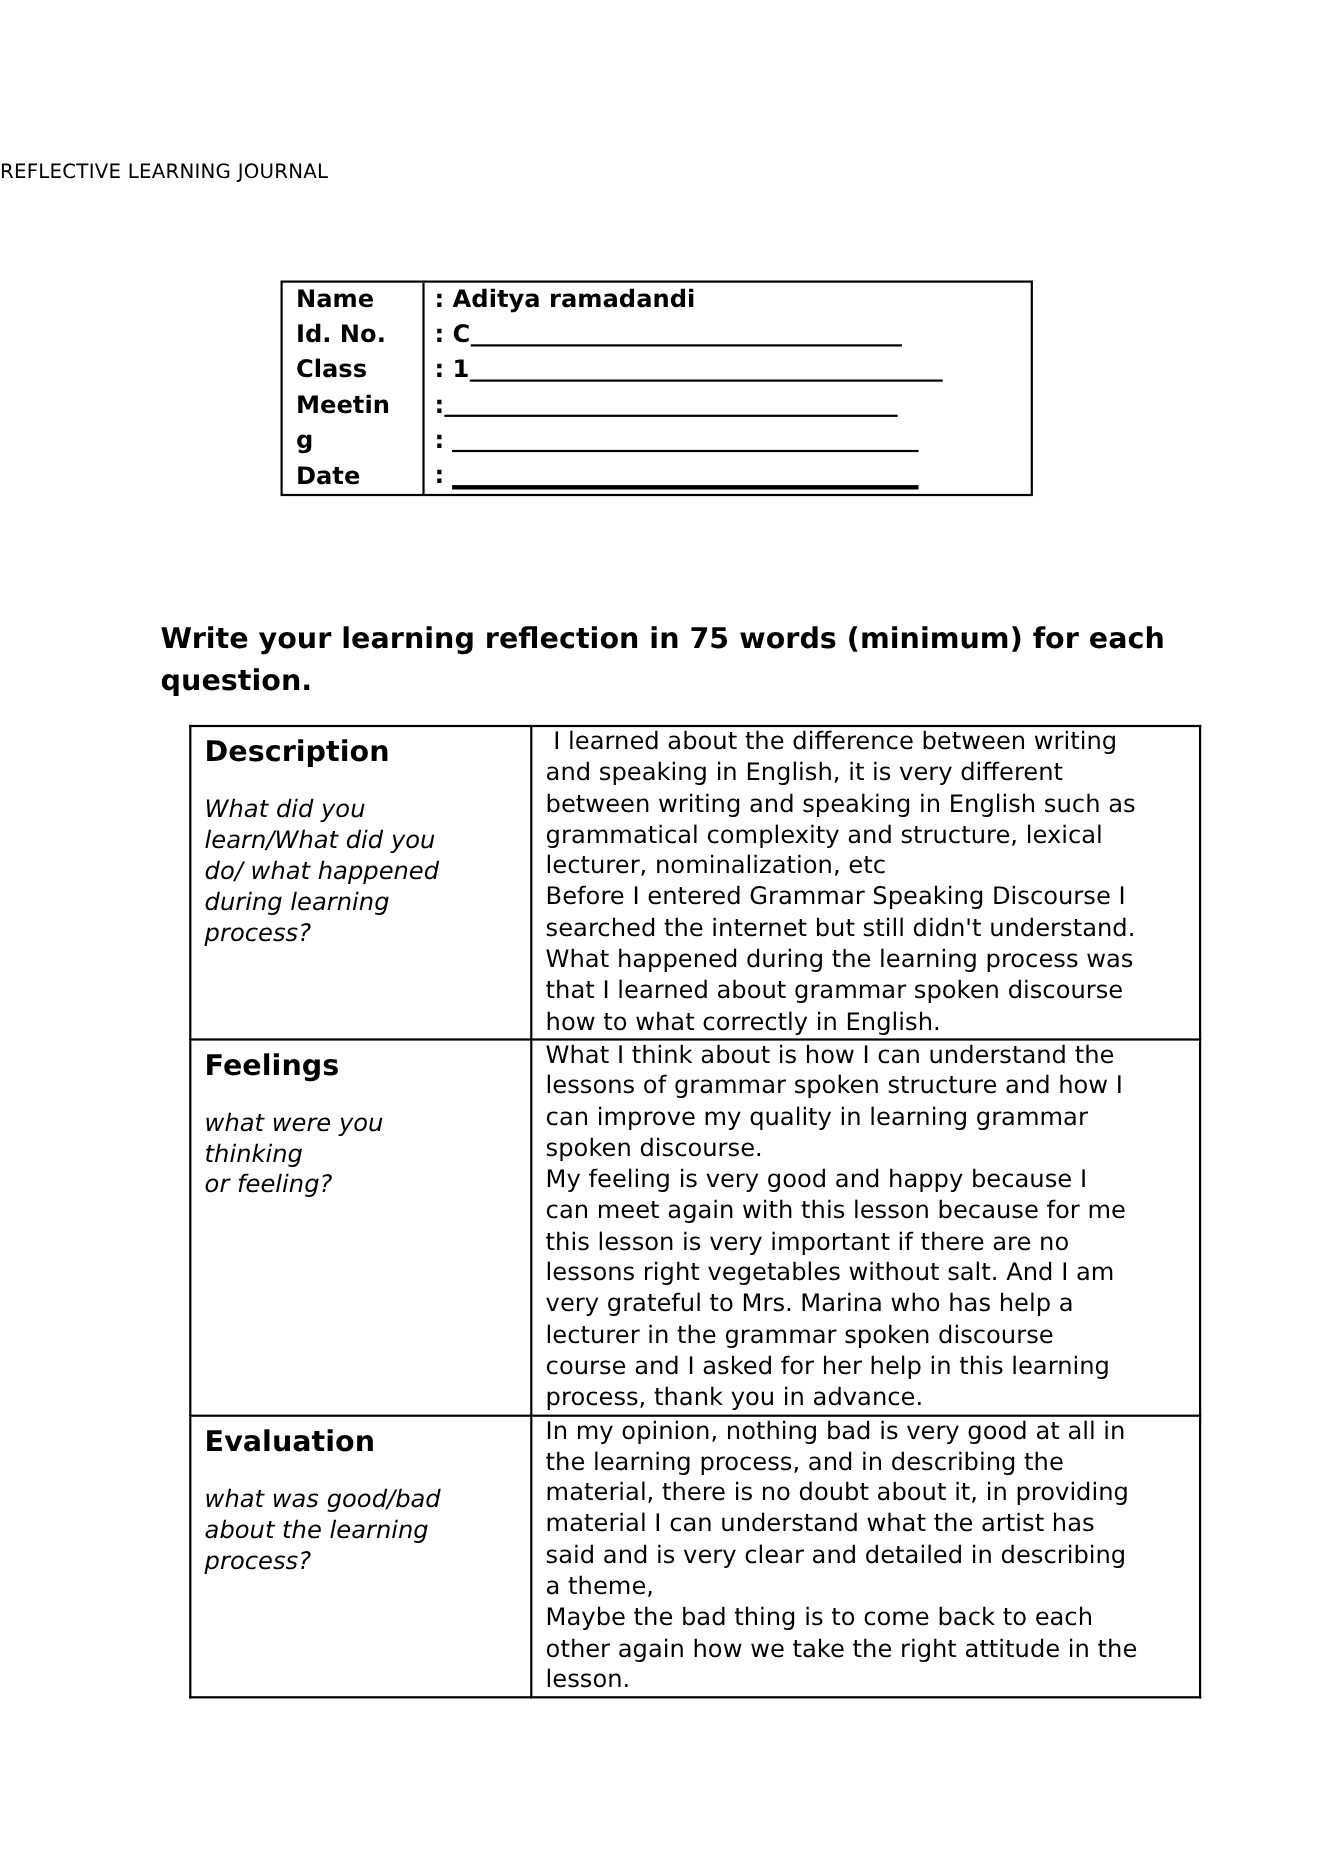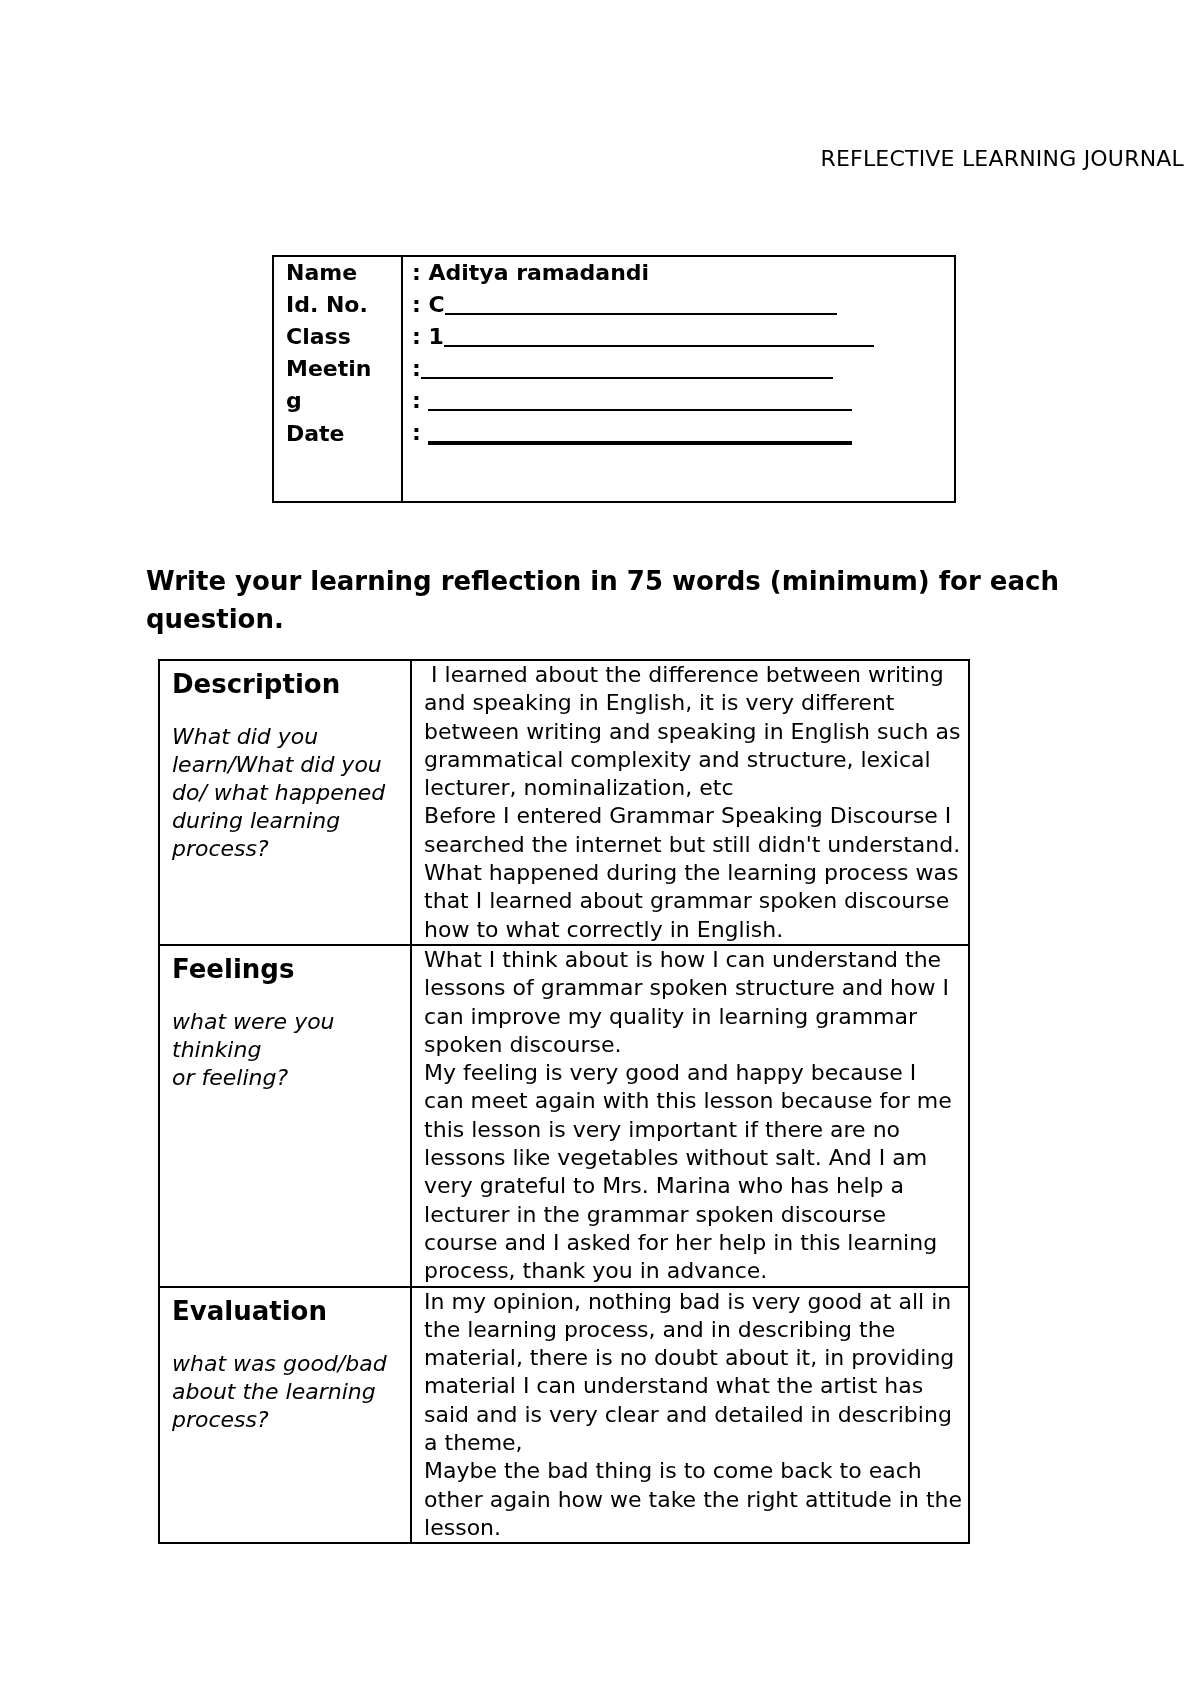--- a/index.html
+++ b/index.html
@@ -1,45 +1,45 @@
 <!DOCTYPE html>
 <html><head>
   <meta charset="utf-8">
   <style>
     html, body { margin: 0; padding: 0; background: #ffffff; }
     body {
       width: 1200px; height: 1698px; position: relative; overflow: hidden;
       font-family: "DejaVu Sans", sans-serif; color: #000;
     }
     .title {
-      position: absolute; top: 146px; left: 0; width: 1184px; text-align: right;
-      font-size: 22px; letter-spacing: 0.2px;
+      position: absolute; top: 146px; left: 0; width: 1184px; text-align: left;
+      font-size: 18px; letter-spacing: 0.2px;
     }
     .id-box {
-      position: absolute; left: 272px; top: 255px; width: 684px; height: 248px;
+      position: absolute; left: 255px; top: 255px; width: 684px; height: 196px;
       border: 2px solid #000; box-sizing: border-box; display: flex;
     }
     .id-labels {
       width: 129px; border-right: 2px solid #000; box-sizing: border-box;
       padding: 0 0 0 12px; font-weight: bold; font-size: 22px; line-height: 32px;
     }
     .id-values {
       flex: 1; padding: 0 0 0 9px; font-weight: bold; font-size: 22px; line-height: 32px;
     }
     .id-row { height: 32px; white-space: nowrap; display: flex; align-items: flex-start; }
     .id-row.tall { height: 33px; }
     .fill-line { display: inline-block; border-bottom: 2px solid #000; height: 24px; }
     .fill-line.thick { border-bottom-width: 4px; }
     sup { font-size: 13px; vertical-align: top; line-height: 18px; position: relative; top: -2px; }
     .instruction {
       position: absolute; left: 146px; top: 562px; width: 920px;
       font-weight: bold; font-size: 26px; line-height: 38px;
     }
     .reflect-table {
-      position: absolute; left: 158px; top: 659px; width: 812px;
+      position: absolute; left: 172px; top: 659px; width: 920px;
       border: 2px solid #000; box-sizing: border-box; border-collapse: collapse;
     }
     .reflect-table td {
       border: 2px solid #000; vertical-align: top; padding: 0;
     }
     .q-cell { width: 286px; padding: 6px 10px 0 12px !important; }
     .q-heading { font-weight: bold; font-size: 26px; line-height: 34px; margin-bottom: 22px; }
     .q-prompt { font-style: italic; font-size: 22px; line-height: 28px; }
     .a-cell { padding: 0 6px 0 12px !important; font-size: 22px; line-height: 28.3px; }
     .a-line { display: block; white-space: nowrap; }
@@ -121,21 +121,21 @@
       </div>
     </td>
     <td class="a-cell">
       <span class="a-line">What I think about is how I can understand the</span>
       <span class="a-line">lessons of grammar spoken structure and how I</span>
       <span class="a-line">can improve my quality in learning grammar</span>
       <span class="a-line">spoken discourse.</span>
       <span class="a-line">My feeling is very good and happy because I</span>
       <span class="a-line">can meet again with this lesson because for me</span>
       <span class="a-line">this lesson is very important if there are no</span>
-      <span class="a-line">lessons like vegetables without salt. And I am</span>
+      <span class="a-line">lessons right vegetables without salt. And I am</span>
       <span class="a-line">very grateful to Mrs. Marina who has help a</span>
       <span class="a-line">lecturer in the grammar spoken discourse</span>
       <span class="a-line">course and I asked for her help in this learning</span>
       <span class="a-line">process, thank you in advance.</span>
     </td>
   </tr>
   <tr>
     <td class="q-cell">
       <div class="q-heading">Evaluation</div>
       <div class="q-prompt">

